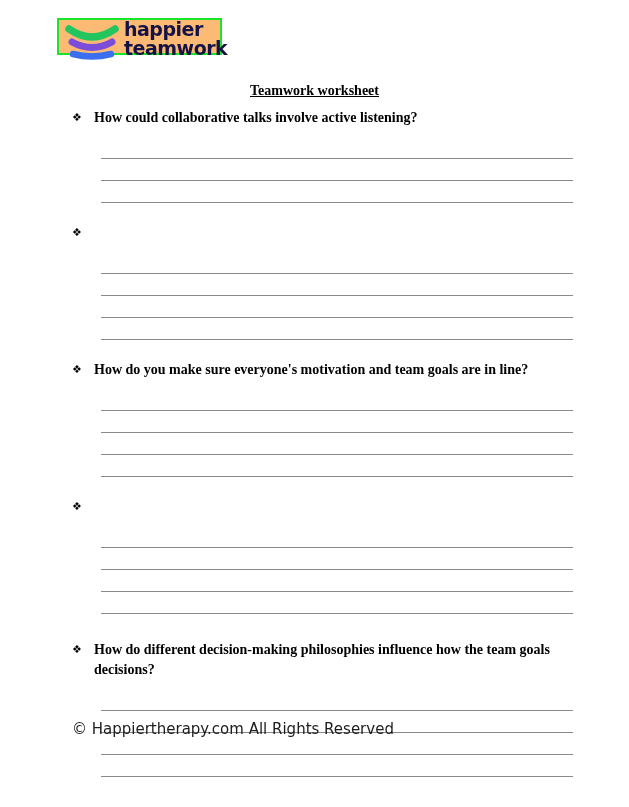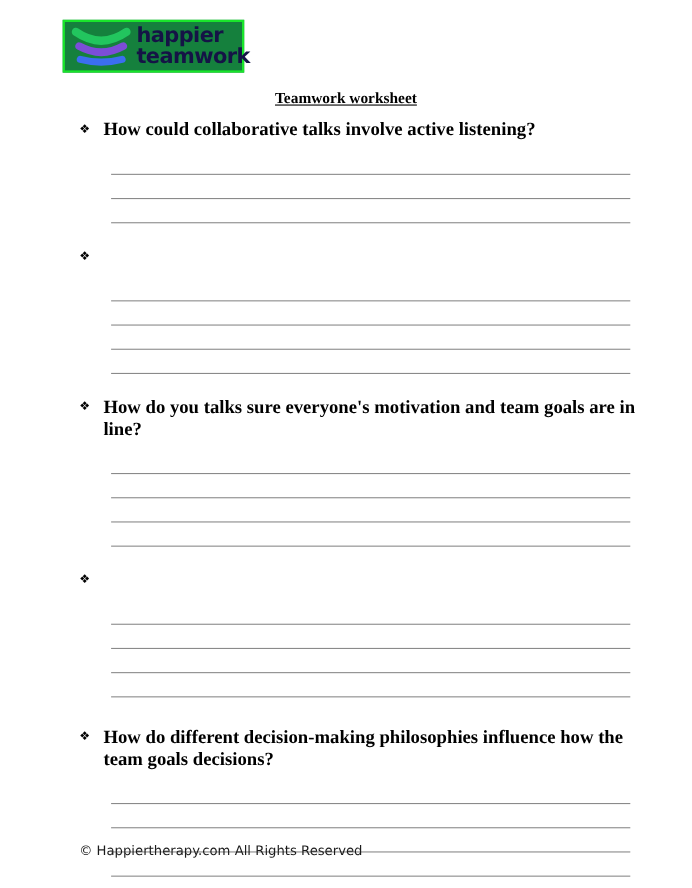--- a/index.html
+++ b/index.html
@@ -22,26 +22,26 @@
     height: 807px;
     background: #ffffff;
   }
 
   
   .logo-wrap {
     position: absolute;
     left: 57px;
     top: 18px;
     width: 165px;
-    height: 48px;
+    height: 37px;
     border: 2px solid #19e52b;
-    background: #15803d;
+    background: #fdba74;
     box-sizing: border-box;
     display: flex;
-    align-items: center;
+    align-items: flex-start;
   }
   .logo-mark {
     width: 58px;
     height: 44px;
     margin-left: 4px;
     flex: none;
   }
   .logo-text {
     margin-left: 3px;
     font-family: "DejaVu Sans", "Liberation Sans", sans-serif;
@@ -82,44 +82,44 @@
   }
   .qbullet {
     flex: none;
     width: 22px;
     font-size: 11px;
     line-height: 20px;
     color: #000;
     font-family: "DejaVu Sans", sans-serif;
   }
   .qtext {
-    font-size: 17px;
+    font-size: 14px;
     font-weight: bold;
     line-height: 20px;
     font-family: "Liberation Serif", "DejaVu Serif", serif;
   }
   .lines {
     margin-top: 9px;
     padding-left: 101px;
     padding-right: 56px;
   }
   .aline {
     height: 21px;
     border-bottom: 1px solid #8a8a8a;
   }
   .gap-after { height: 20px; }
   .gap-after-tall { height: 26px; }
 
   
   .footer {
     position: absolute;
     left: 72px;
-    top: 766px;
+    top: 720px;
     font-family: "DejaVu Sans", "Liberation Sans", sans-serif;
-    font-size: 12px;
+    font-size: 15px;
     color: #1c1c1c;
   }
 </style>
 </head>
 <body>
 
 <div class="page">
 
   <div class="logo-wrap">
     <svg class="logo-mark" viewBox="0 0 58 44">
@@ -159,21 +159,21 @@
         <div class="aline"></div>
         <div class="aline"></div>
         <div class="aline"></div>
       </div>
       <div class="gap-after"></div>
     </div>
 
     <div class="qblock">
       <div class="qrow">
         <span class="qbullet">❖</span>
-        <span class="qtext">How do you talks sure everyone's motivation and team goals are in line?</span>
+        <span class="qtext">How do you make sure everyone's motivation and team goals are in line?</span>
       </div>
       <div class="lines">
         <div class="aline"></div>
         <div class="aline"></div>
         <div class="aline"></div>
         <div class="aline"></div>
       </div>
       <div class="gap-after"></div>
     </div>
 

